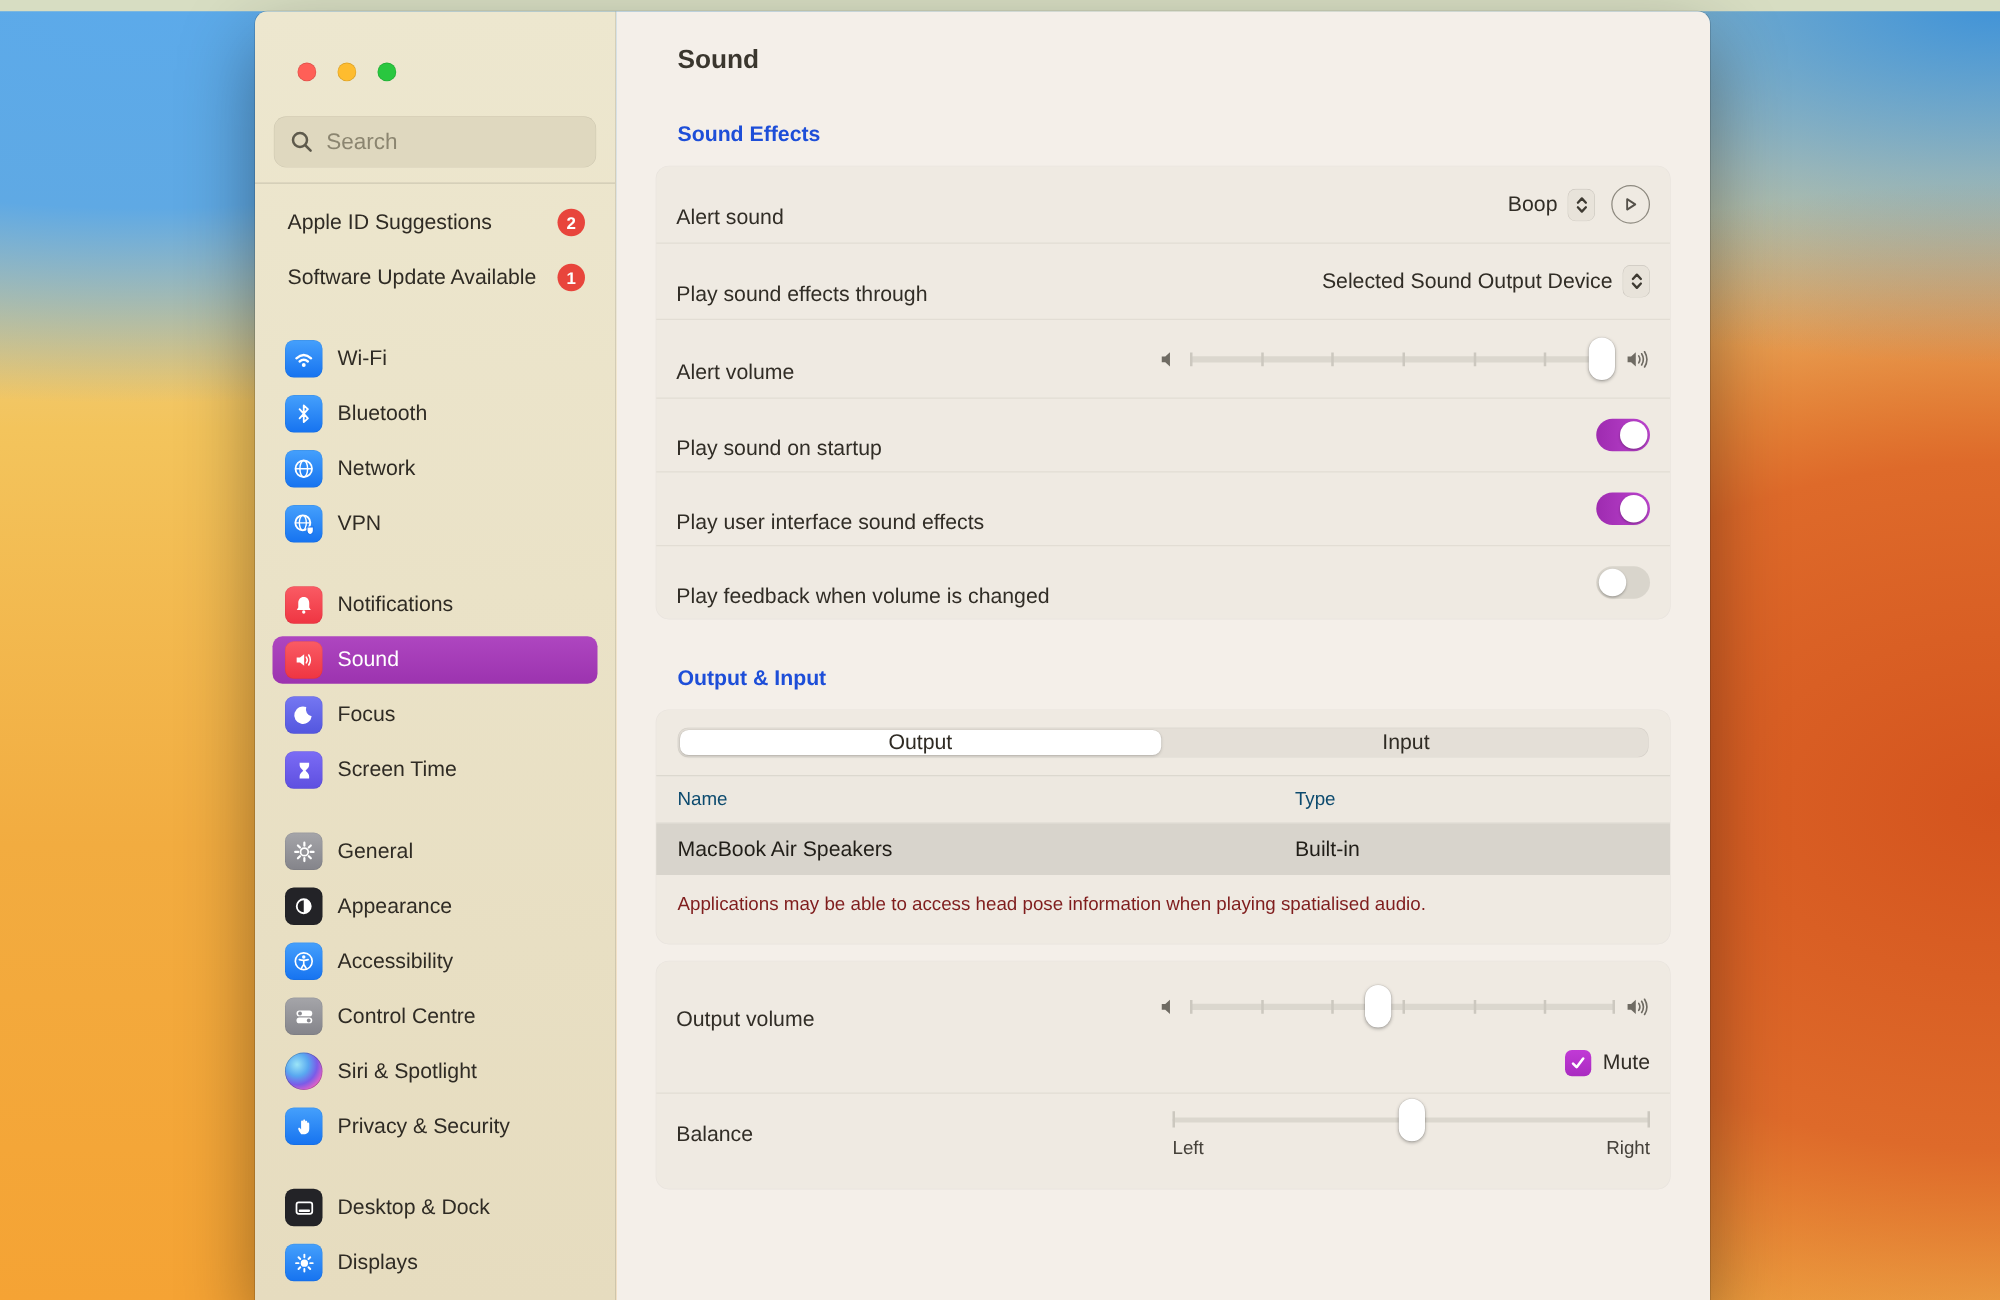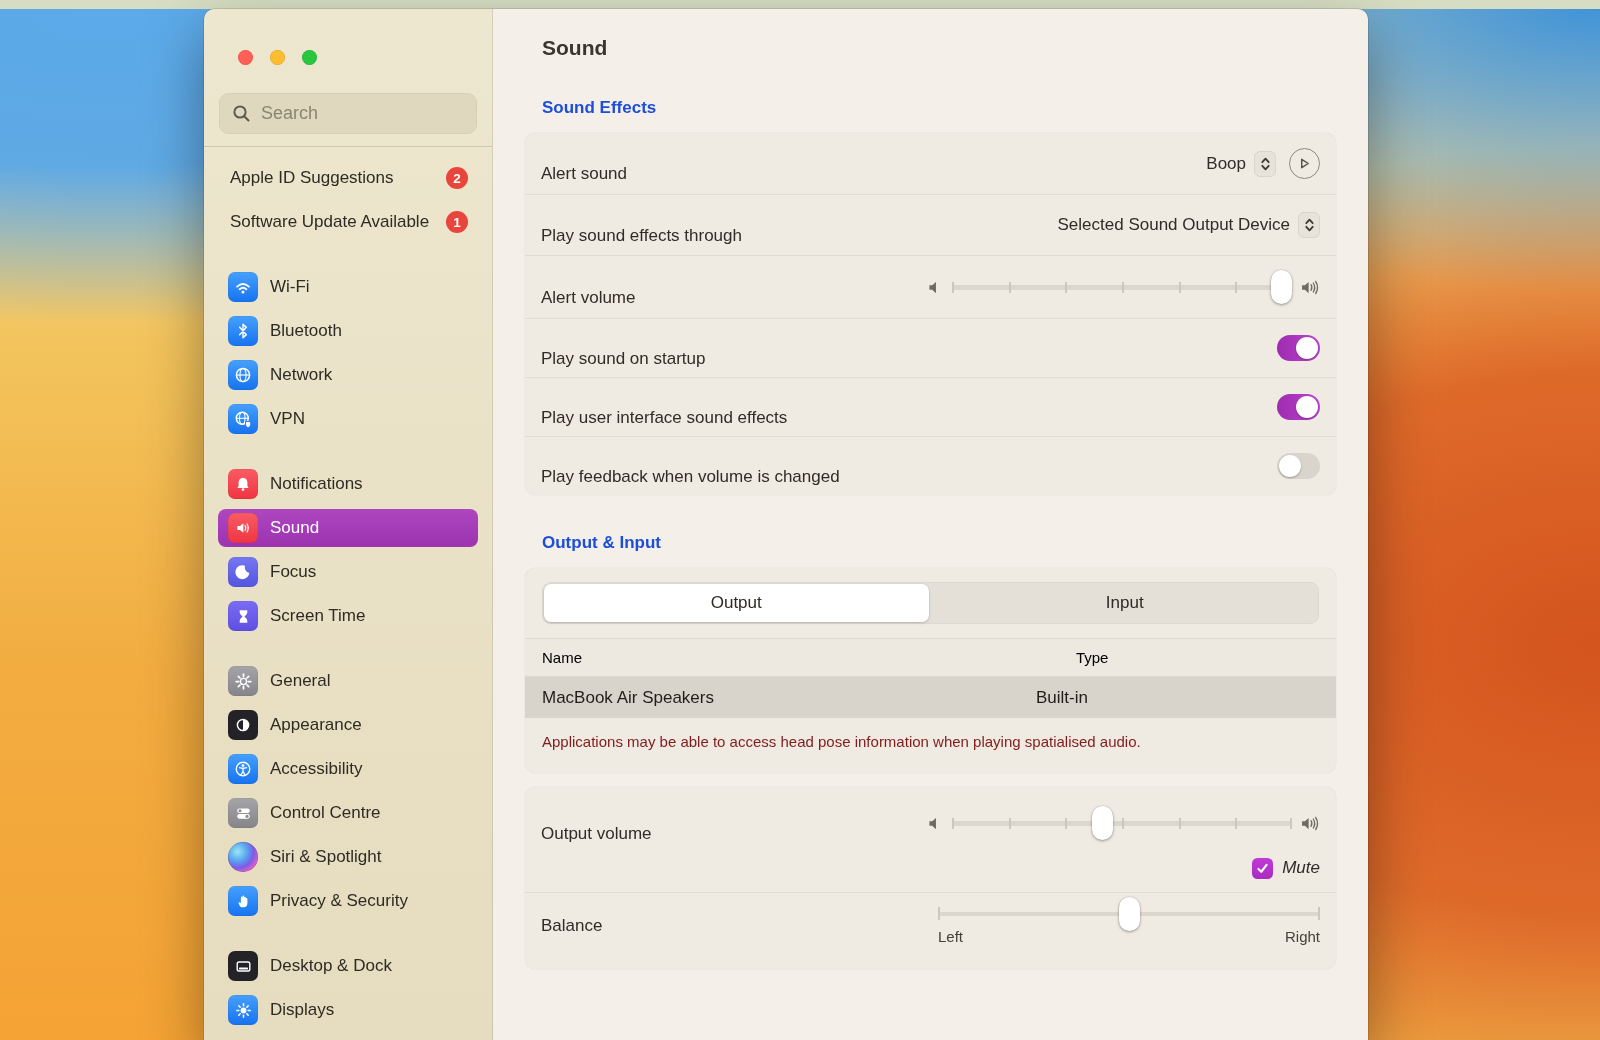--- a/index.html
+++ b/index.html
@@ -88,45 +88,45 @@
 
   
   .toggle { position:relative; width:43px; height:26px; border-radius:13px; background:#D9D5CC; margin-left:auto; }
   .toggle.on { background:linear-gradient(90deg,#9E2BB0,#BC44CE); }
   .toggle .tknob { position:absolute; top:2px; left:2px; width:22px; height:22px; border-radius:50%;
     background:#fff; box-shadow:0 1px 2px rgba(0,0,0,.3); }
   .toggle.on .tknob { left:auto; right:2px; }
 
   
   .seg-wrap { padding:14px 17px 0; }
-  .segmented { display:flex; height:42px; border-radius:9px; background:#E4DFD7;
+  .segmented { display:flex; height:24px; border-radius:9px; background:#E4DFD7;
     box-shadow:inset 0 0 0 .5px rgba(0,0,0,.06); }
   .seg-cell { flex:1; margin:2px; display:flex; align-items:center; justify-content:center;
     font-size:17px; color:#2F2B24; border-radius:7px; }
   .seg-cell.selected { background:#fff; box-shadow:0 1px 2.5px rgba(0,0,0,.18), 0 0 0 .5px rgba(0,0,0,.05); }
 
   
   .table { margin-top:14px; }
   .thead { display:flex; height:39px; align-items:center; border-top:1px solid #DCD8CF;
-    border-bottom:1px solid #DCD8CF; background:#EDE8E0; font-size:15px; color:#000000;gap:40px; }
+    border-bottom:1px solid #DCD8CF; background:#EDE8E0; font-size:15px; color:#0c4a6e; }
   .trow { display:flex; height:41px; align-items:center; font-size:17px; color:#211E18; }
   .trow.selected { background:#D8D4CC; }
   .col-name { width:63%; padding-left:17px; }
   .col-type { flex:1; }
   .footnote { padding:13px 17px 19px; font-size:15px; line-height:1.5; color:#7f1d1d; max-width:650px; }
 
   
   .vol-row { display:flex; align-items:center; padding:16px 16px 0; }
   .mute-row { display:flex; align-items:center; justify-content:flex-end; padding:14px 16px 13px; gap:9px; }
   .checkbox { position:relative; width:21px; height:21px; border-radius:5.5px; background:#D9D5CC;
     display:flex; align-items:center; justify-content:center; }
   .checkbox.checked { background:linear-gradient(180deg,#C13AD6,#A92BC0); }
   .checkbox .check { display:none; }
   .checkbox.checked .check { display:block; }
-  .mute-label { font-size:17px; color:#312D26;font-style:italic; }
+  .mute-label { font-size:17px; color:#312D26; }
   .balance-row { display:flex; align-items:flex-start; padding:19px 16px 24px; }
   .balance-right { margin-left:auto; width:382px; }
   .balance-labels { display:flex; justify-content:space-between; margin-top:12px;
     font-size:15px; color:#45413A;text-align:center; }
   .balance-row .row-label { margin-top:4px; }
 </style>
 </head>
 <body>
 
 <div class="desktop"></div>

